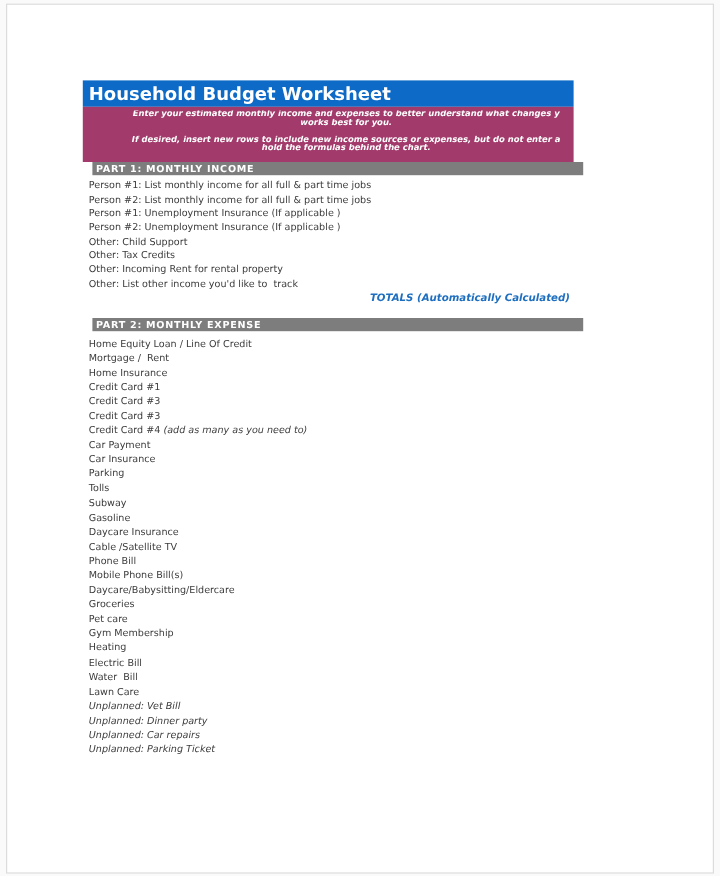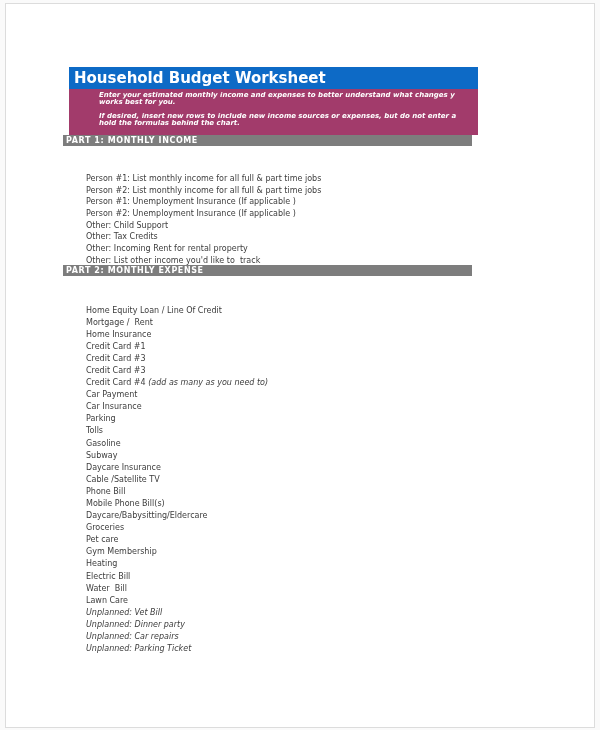--- a/index.html
+++ b/index.html
@@ -47,47 +47,46 @@
     background: var(--introPurple);
     color: #ffffff;
     font-style: italic;
     font-weight: bold;
     font-size: 7px;
     line-height: 7.2px;
     padding: 3px 0 0 30px;
     box-sizing: border-box;
     overflow: hidden;
   }
-  .intro .para { margin: 0 0 6.5px 0; }
+  .intro .para { margin: 0 0 6.5px 0; text-align: center; }
   .intro .line { white-space: pre; overflow: hidden; }
   .section-bar {
     position: absolute;
-    left: 57px;
+    left: 71px;
     width: 409px;
     height: 11px;
     background: var(--barGray);
     color: #ffffff;
     font-weight: bold;
     font-size: 8px;
     line-height: 11px;
     letter-spacing: 0.6px;
     padding-left: 3px;
     box-sizing: border-box;
     white-space: nowrap;
     overflow: hidden;
   }
   .bar1 { top: 131px; }
   .bar2 { top: 261px; }
   .list {
     position: absolute;
-    left: 63px;
+    left: 51px;
     width: 440px;
     color: var(--textColor);
     font-size: 8px;
-    margin-top: 24px;
   }
   .income { top: 145px; }
   .income .row { height: 11.7px; line-height: 11.7px; }
   .expense { top: 276.5px; }
   .expense .row { height: 12.1px; line-height: 12.1px; }
   .row {
     padding-left: 17px;
     white-space: pre;
     overflow: hidden;
   }
@@ -135,39 +134,40 @@
       <div class="row">Person #1: List monthly income for all full &amp; part time jobs</div>
       <div class="row">Person #2: List monthly income for all full &amp; part time jobs</div>
       <div class="row">Person #1: Unemployment Insurance (If applicable )</div>
       <div class="row">Person #2: Unemployment Insurance (If applicable )</div>
       <div class="row">Other: Child Support</div>
       <div class="row">Other: Tax Credits</div>
       <div class="row">Other: Incoming Rent for rental property</div>
       <div class="row">Other: List other income you'd like to  track</div>
     </div>
 
+  <div class="totals">TOTALS (Automatically Calculated)</div>
 
   <div class="section-bar bar2">
     <span>PART 2: MONTHLY EXPENSE</span>
   </div>
 
   <div class="list expense">
       <div class="row">Home Equity Loan / Line Of Credit</div>
       <div class="row">Mortgage /  Rent</div>
       <div class="row">Home Insurance</div>
       <div class="row">Credit Card #1</div>
       <div class="row">Credit Card #3</div>
       <div class="row">Credit Card #3</div>
       <div class="row"><span>Credit Card #4 </span><span class="italic">(add as many as you need to)</span></div>
       <div class="row">Car Payment</div>
       <div class="row">Car Insurance</div>
       <div class="row">Parking</div>
       <div class="row">Tolls</div>
+      <div class="row">Subway</div>
       <div class="row">Gasoline</div>
-      <div class="row">Subway</div>
       <div class="row">Daycare Insurance</div>
       <div class="row">Cable /Satellite TV</div>
       <div class="row">Phone Bill</div>
       <div class="row">Mobile Phone Bill(s)</div>
       <div class="row">Daycare/Babysitting/Eldercare</div>
       <div class="row">Groceries</div>
       <div class="row">Pet care</div>
       <div class="row">Gym Membership</div>
       <div class="row">Heating</div>
       <div class="row">Electric Bill</div>

